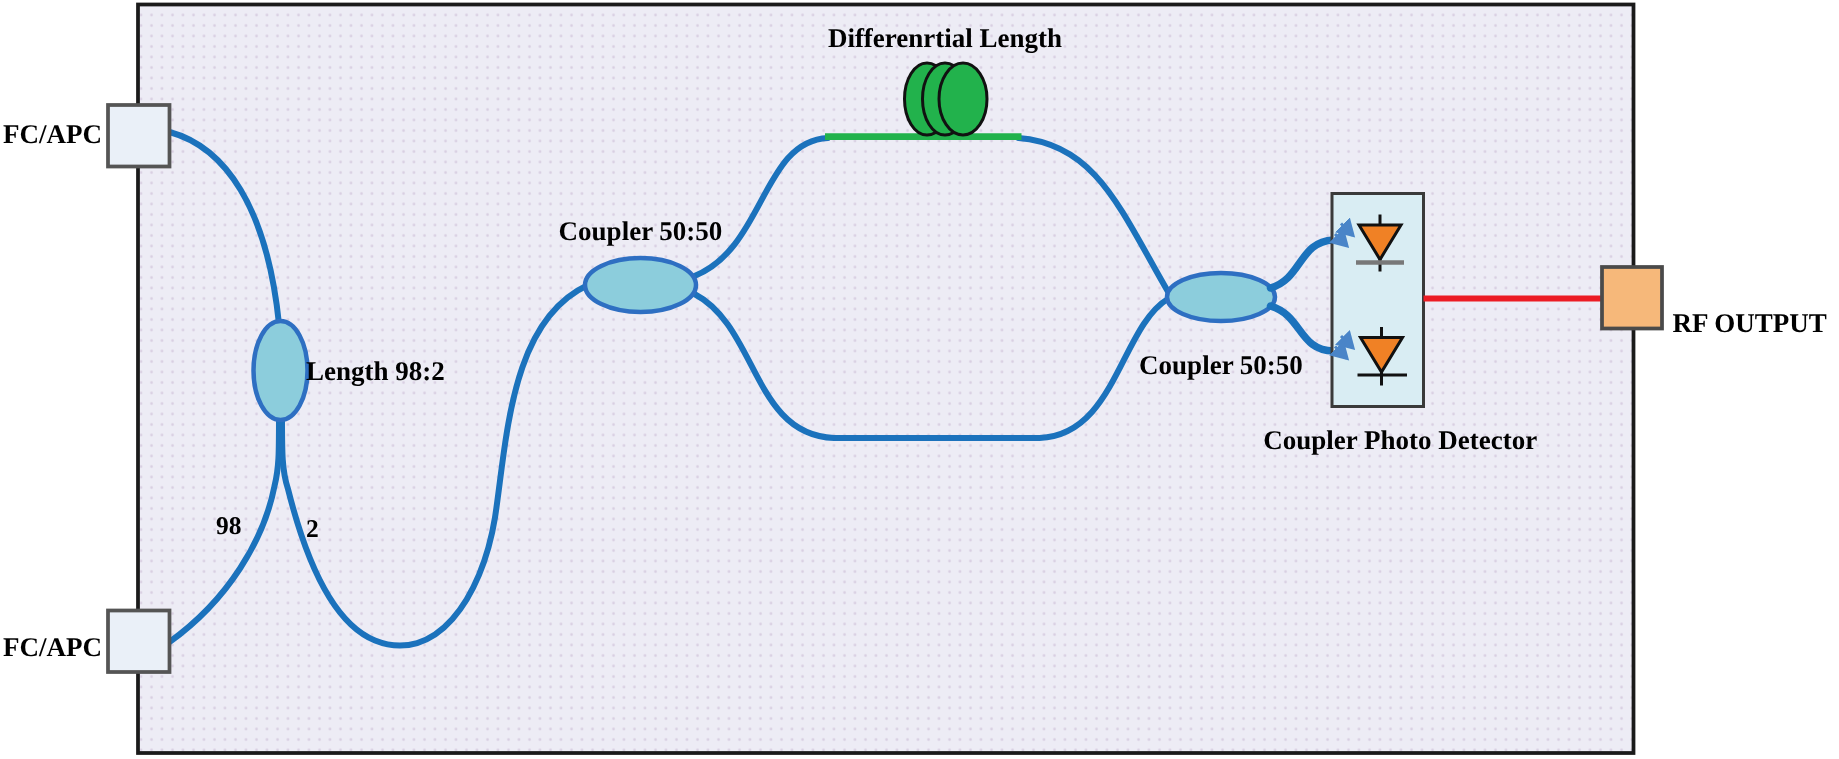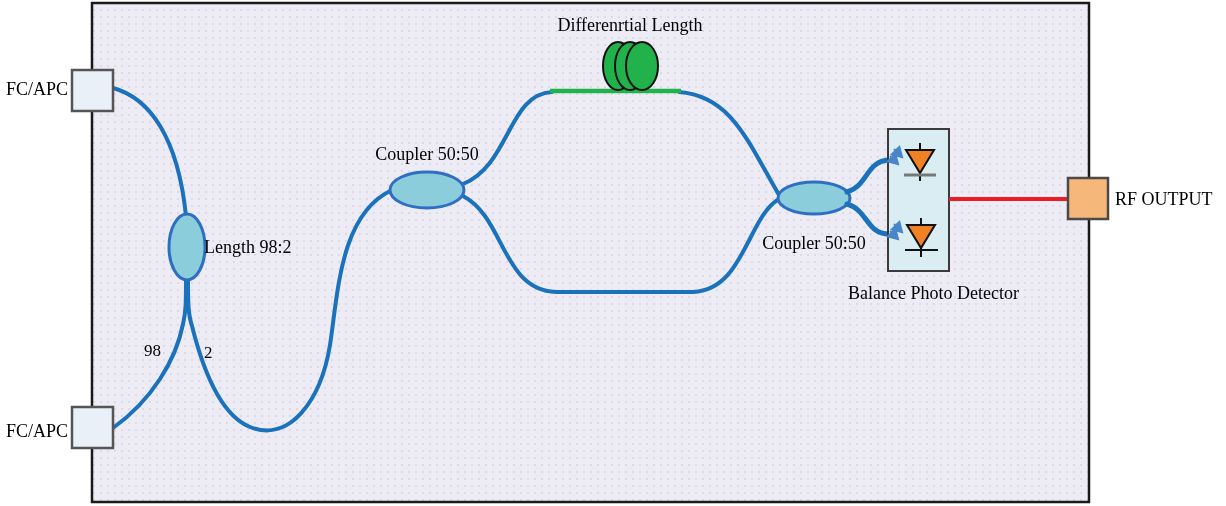--- a/index.html
+++ b/index.html
@@ -6,21 +6,21 @@
   .stage{
     position:relative;
     width:1226px;height:506px;
     background:#ffffff;
     font-family:"Liberation Serif", serif;
     overflow:hidden;
   }
   .stage svg{position:absolute;left:0;top:0;}
   .lbl{
     position:absolute;
-    font-weight:normal;
+    font-weight:bold;
     color:var(--text_color,#000);
     font-size:18px;
     line-height:1.1;
     white-space:nowrap;
   }
   .lbl.center{text-align:center;}
   .lbl.right{text-align:right;}
   .lbl.big{font-size:36px;letter-spacing:1px;}
   .lbl.small{font-size:17px;}
 </style>
@@ -112,17 +112,17 @@
 
   <div class="lbl small" style="left:144px;top:342px;">98</div>
 
   <div class="lbl small" style="left:204px;top:344px;">2</div>
 
   <div class="lbl center" style="left:357px;top:145px;width:140px;">Coupler 50:50</div>
 
 
   <div class="lbl center" style="left:744px;top:234px;width:140px;">Coupler 50:50</div>
 
-  <div class="lbl center" style="left:826px;top:284px;width:215px;">Balance Photo Detector</div>
+  <div class="lbl center" style="left:826px;top:284px;width:215px;">Coupler Photo Detector</div>
 
-  <div class="lbl" style="left:1115px;top:190px;text-align:right;">RF OUTPUT</div>
+  <div class="lbl" style="left:1115px;top:206px;text-align:right;">RF OUTPUT</div>
 
 </div>
 
 </body></html>

